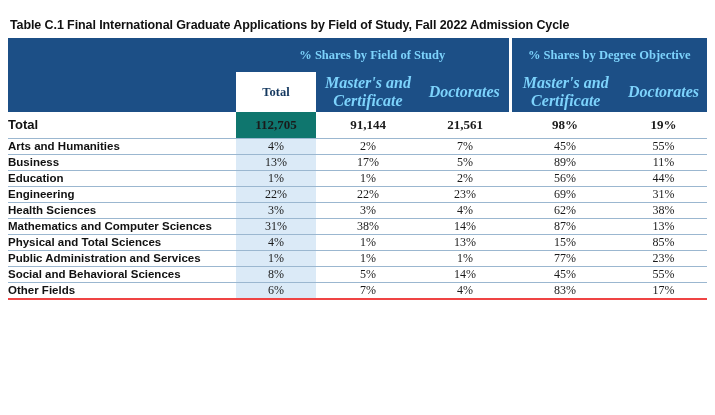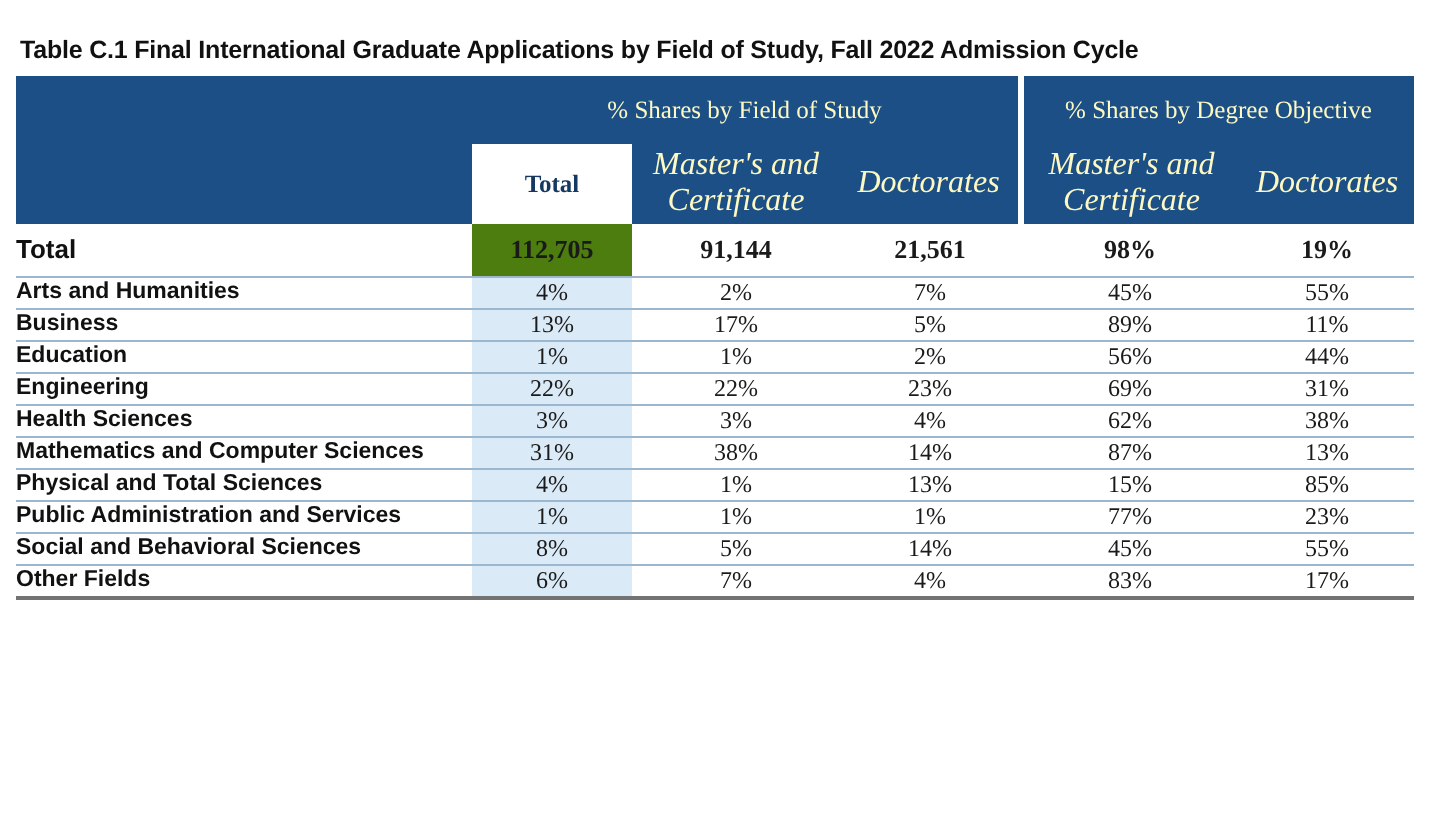--- a/index.html
+++ b/index.html
@@ -35,23 +35,23 @@
     width: 699px;
     table-layout: fixed;
   }
   table.main th, table.main td {
     padding: 0;
     vertical-align: middle;
   }
   
   .hdr-blue {
     background: #1c4f86;
-    color: #fef9c3;
-    font-family: "Liberation Serif", serif;
-    font-weight: normal;
+    color: #7dd3fc;
+    font-family: "Liberation Serif", serif;
+    font-weight: bold;
     font-size: 12.5px;
     text-align: center;
     line-height: 1.15;
   }
   .hdr-group {
     height: 34px;
     padding: 2px 4px;
   }
   .hdr-sub {
     height: 40px;
@@ -70,21 +70,21 @@
     background: #1c4f86;
   }
   
   tbody tr {
     border-bottom: 1px solid #9bb7d0;
   }
   tbody tr.total-row {
     border-bottom: 1px solid #9bb7d0;
   }
   tbody tr:last-child {
-    border-bottom: 2px solid #737373;
+    border-bottom: 2px solid #ef4444;
   }
   td.label {
     font-family: "Liberation Sans", sans-serif;
     font-weight: bold;
     font-size: 11.5px;
     color: #111111;
     padding: 3px 4px 3px 6px;
     line-height: 1.18;
     text-align: left;
   }
@@ -104,21 +104,21 @@
     font-family: "Liberation Sans", sans-serif;
     padding-top: 5px;
     padding-bottom: 5px;
   }
   tr.total-row td.num {
     font-family: "Liberation Serif", serif;
     font-weight: bold;
     font-size: 13px;
   }
   tr.total-row td.col-total {
-    background: #4d7c0f;
+    background: #0f766e;
   }
   th.sep-left, td.sep-left {
     border-left: 3px solid #ffffff;
   }
 </style>
 </head>
 <body>
 
 <div class="page">
 

